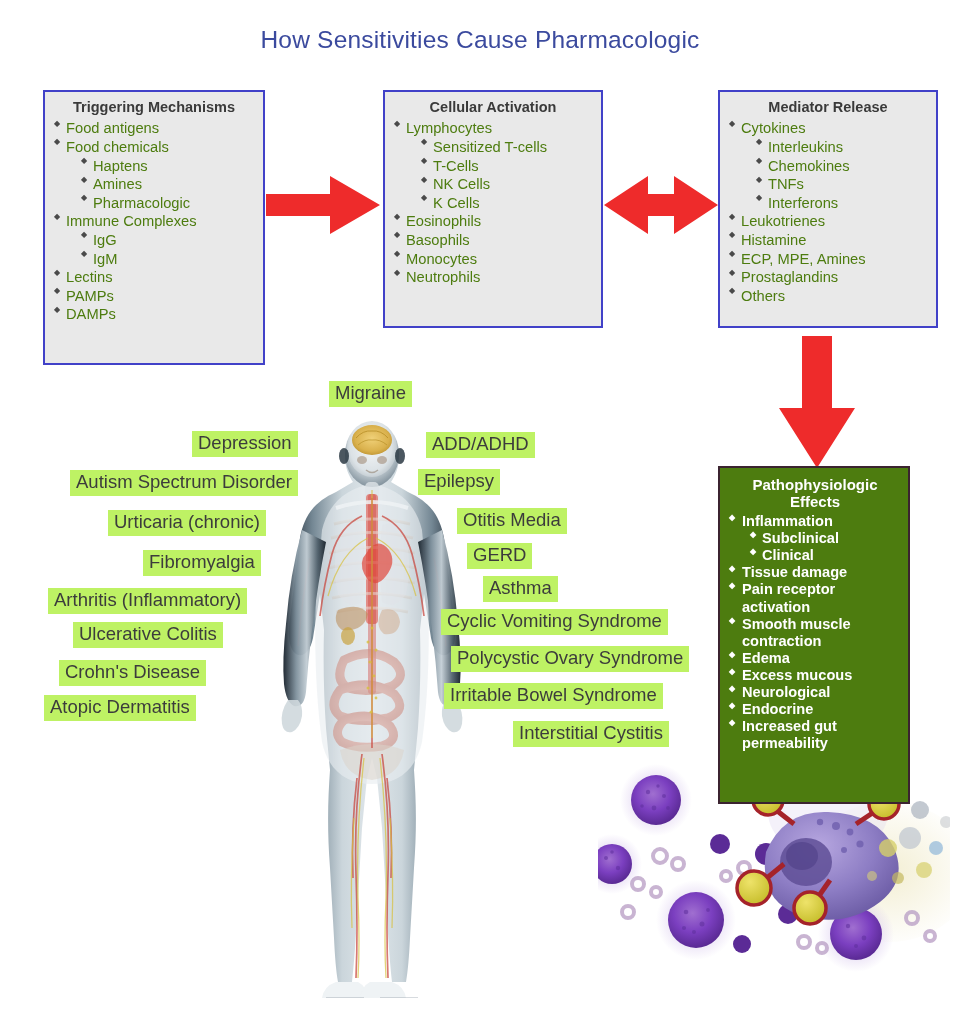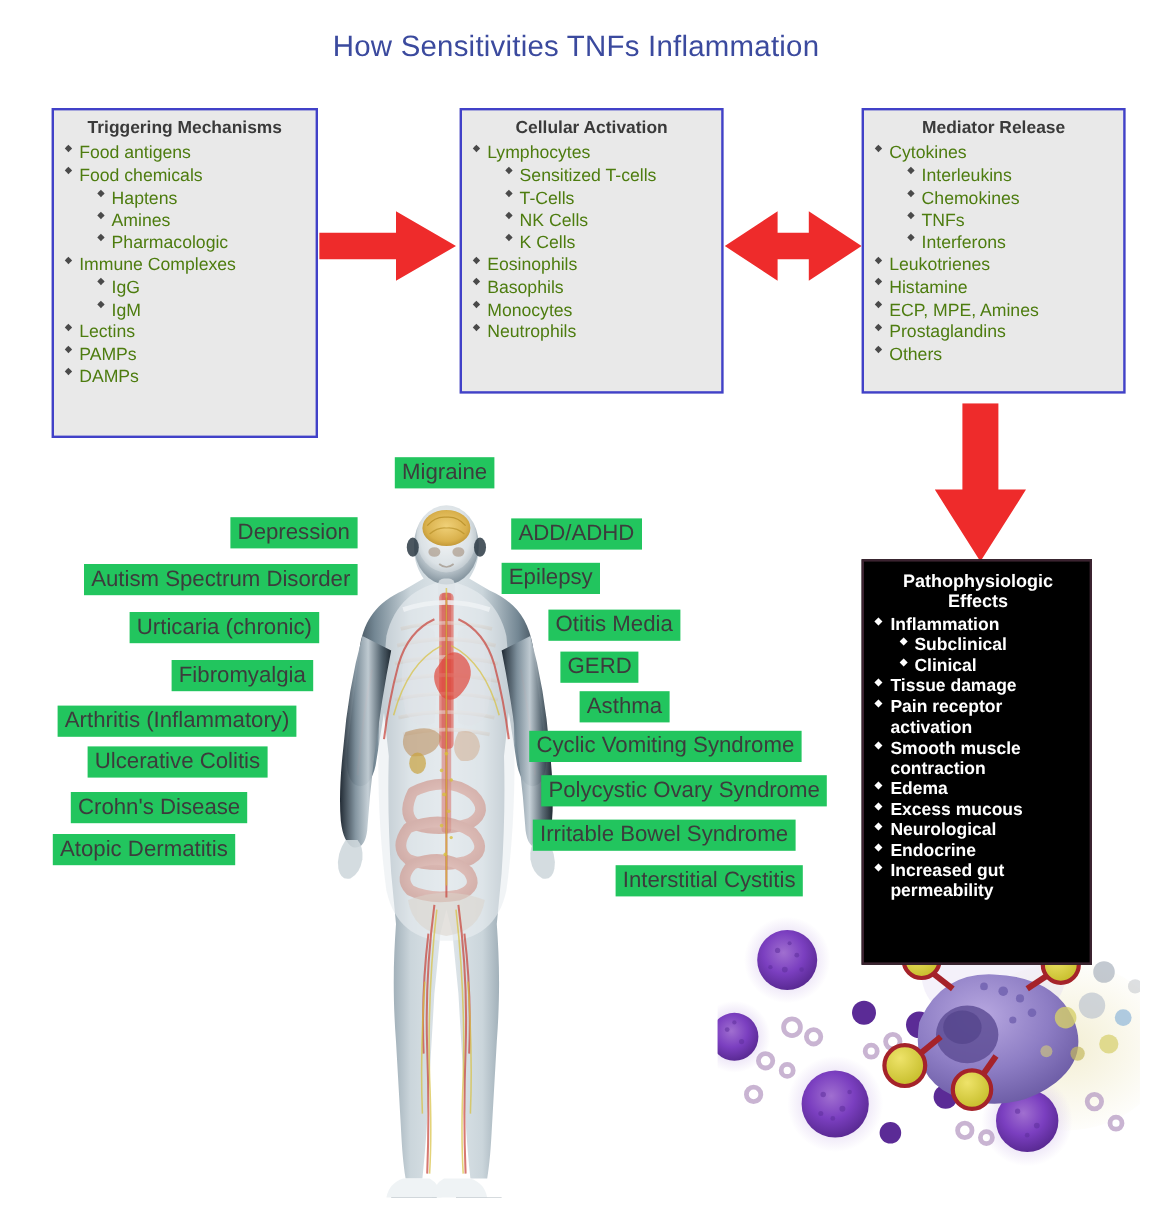--- a/index.html
+++ b/index.html
@@ -51,21 +51,21 @@
     left: 1px; top: -0.5px;
     font-size: 8px;
     color: #4a4a4a;
   }
   .flowbox li.lvl2 { padding-left: 40px; }
   .flowbox li.lvl2::before { left: 28px; }
 
   
   .redbox {
     position: absolute;
-    background: #000000;
+    background: #4d7c0f;
     border: 2px solid #3b2330;
     padding: 8px 6px 8px 8px;
     z-index: 6;
   }
   .redbox .bx-title {
     text-align: center;
     font-size: 15px;
     font-weight: bold;
     color: #ffffff;
     line-height: 1.14;
@@ -91,39 +91,39 @@
   .redbox li.lvl2::before { left: 22px; }
   .redbox li.cont { padding-left: 14px; }
   .redbox li.cont::before { content: ""; }
 
   
   .arrow { position: absolute; }
 
   
   .cond {
     position: absolute;
-    background: #22c55e;
+    background: #bef264;
     color: #3c3c3c;
     font-size: 18.5px;
     line-height: 1.0;
     padding: 3px 6px 4px 6px;
     white-space: nowrap;
     z-index: 5;
   }
 
   
   .figure-wrap { position: absolute; left: 258px; top: 398px; width: 228px; height: 600px; z-index: 3; }
   .cells-wrap  { position: absolute; left: 598px; top: 752px; width: 352px; height: 232px; z-index: 2; }
 </style>
 </head>
 <body>
 
 <div id="stage">
 
-  <div class="title">How Sensitivities TNFs Inflammation</div>
+  <div class="title">How Sensitivities Cause Pharmacologic</div>
 
   <div class="figure-wrap">
     <svg width="228" height="600" viewBox="0 0 228 600">
       <defs>
         <linearGradient id="bodyG" x1="0" y1="0" x2="1" y2="0">
           <stop offset="0%" stop-color="#1d2833"></stop>
           <stop offset="14%" stop-color="#6f8390"></stop>
           <stop offset="32%" stop-color="#c9d4da"></stop>
           <stop offset="50%" stop-color="#dfe6ea"></stop>
           <stop offset="68%" stop-color="#c9d4da"></stop>

